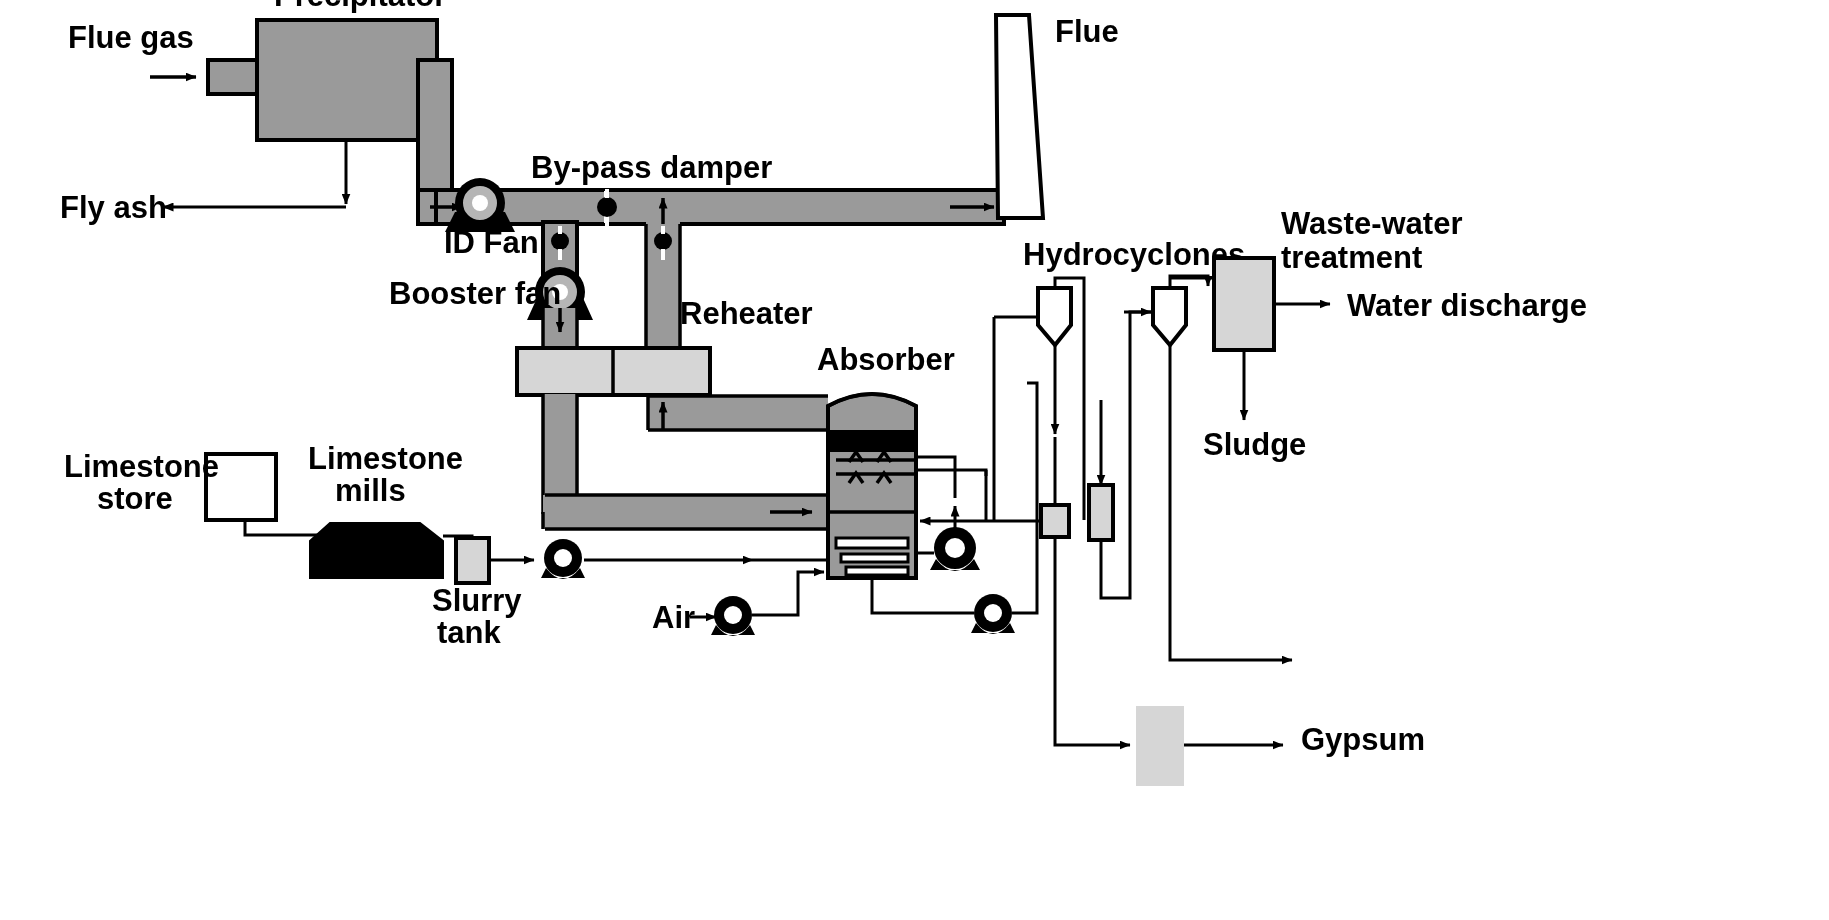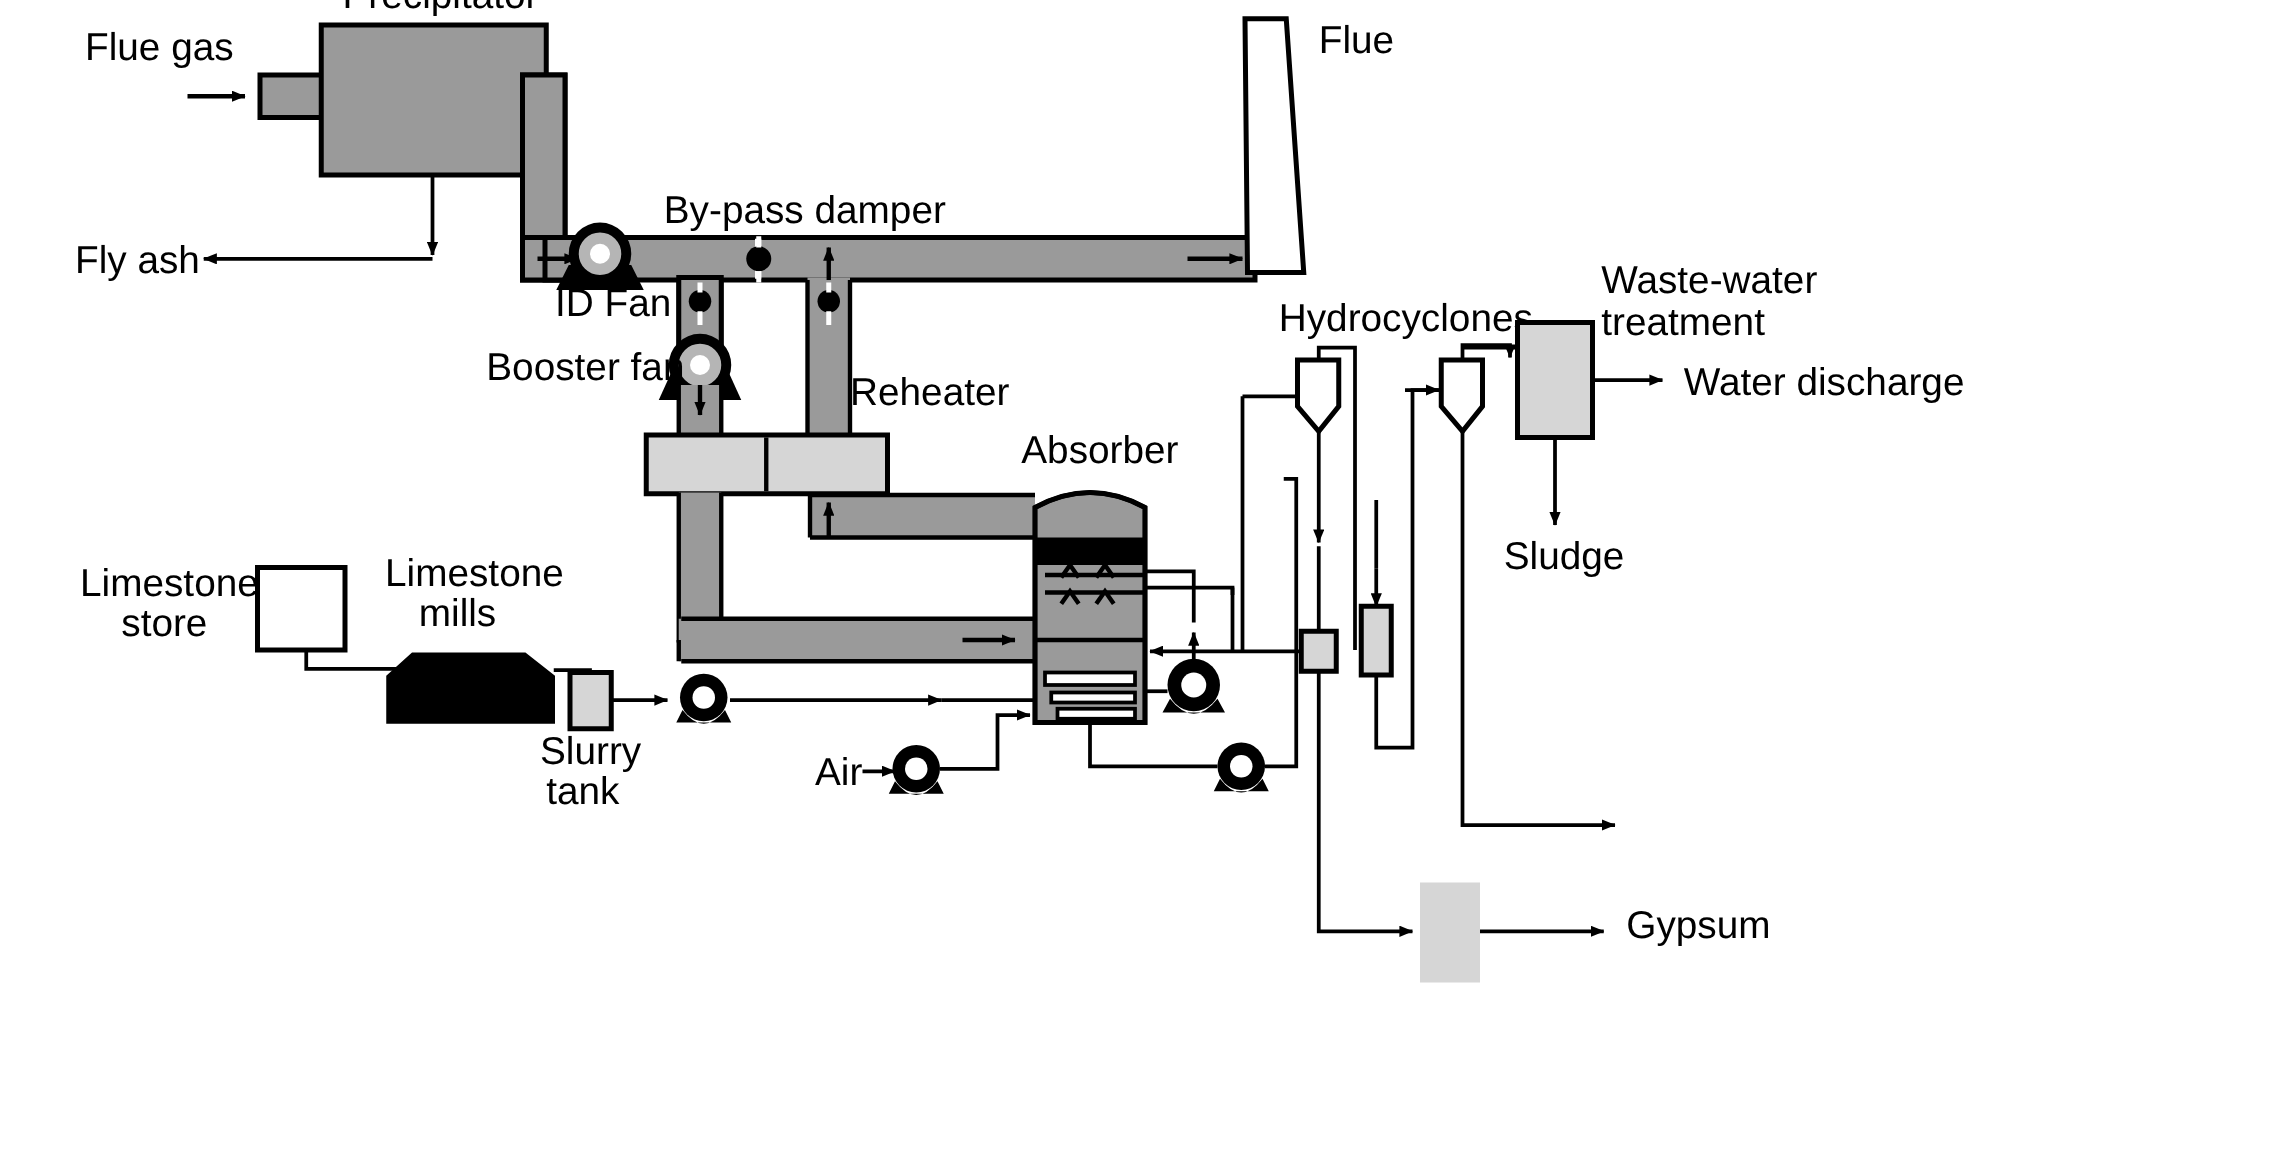--- a/index.html
+++ b/index.html
@@ -1,19 +1,19 @@
 <!DOCTYPE html>
 <html><head>
 <meta charset="utf-8">
 <title>Wet Limestone FGD Process Flow Diagram</title>
 <style>
   html,body{margin:0;padding:0;background:#ffffff;}
   body{width:1829px;height:920px;overflow:hidden;
        font-family:"Liberation Sans","DejaVu Sans",sans-serif;}
-  #stage{position:relative;width:1829px;height:920px;background:#fff;}
+  #stage{position:relative;width:1829px;height:920px;background:#fff;font-weight:bold;}
   svg#dgm{position:absolute;left:0;top:0;width:1829px;height:920px;display:block;}
   text{font-family:"Liberation Sans","DejaVu Sans",sans-serif;fill:#000;}
   .lbl{font-size:31px;}
   .duct{fill:#9a9a9a;stroke:#000;stroke-width:4;}
   .ductplain{fill:#9a9a9a;stroke:none;}
   .vessel-gray{fill:#9a9a9a;stroke:#000;stroke-width:4;}
   .vessel-light{fill:#d6d6d6;stroke:#000;stroke-width:4;}
   .vessel-white{fill:#ffffff;stroke:#000;stroke-width:4;}
   .vessel-black{fill:#000000;stroke:#000;stroke-width:2;}
   .ln{fill:none;stroke:#000;stroke-width:3.5;}

